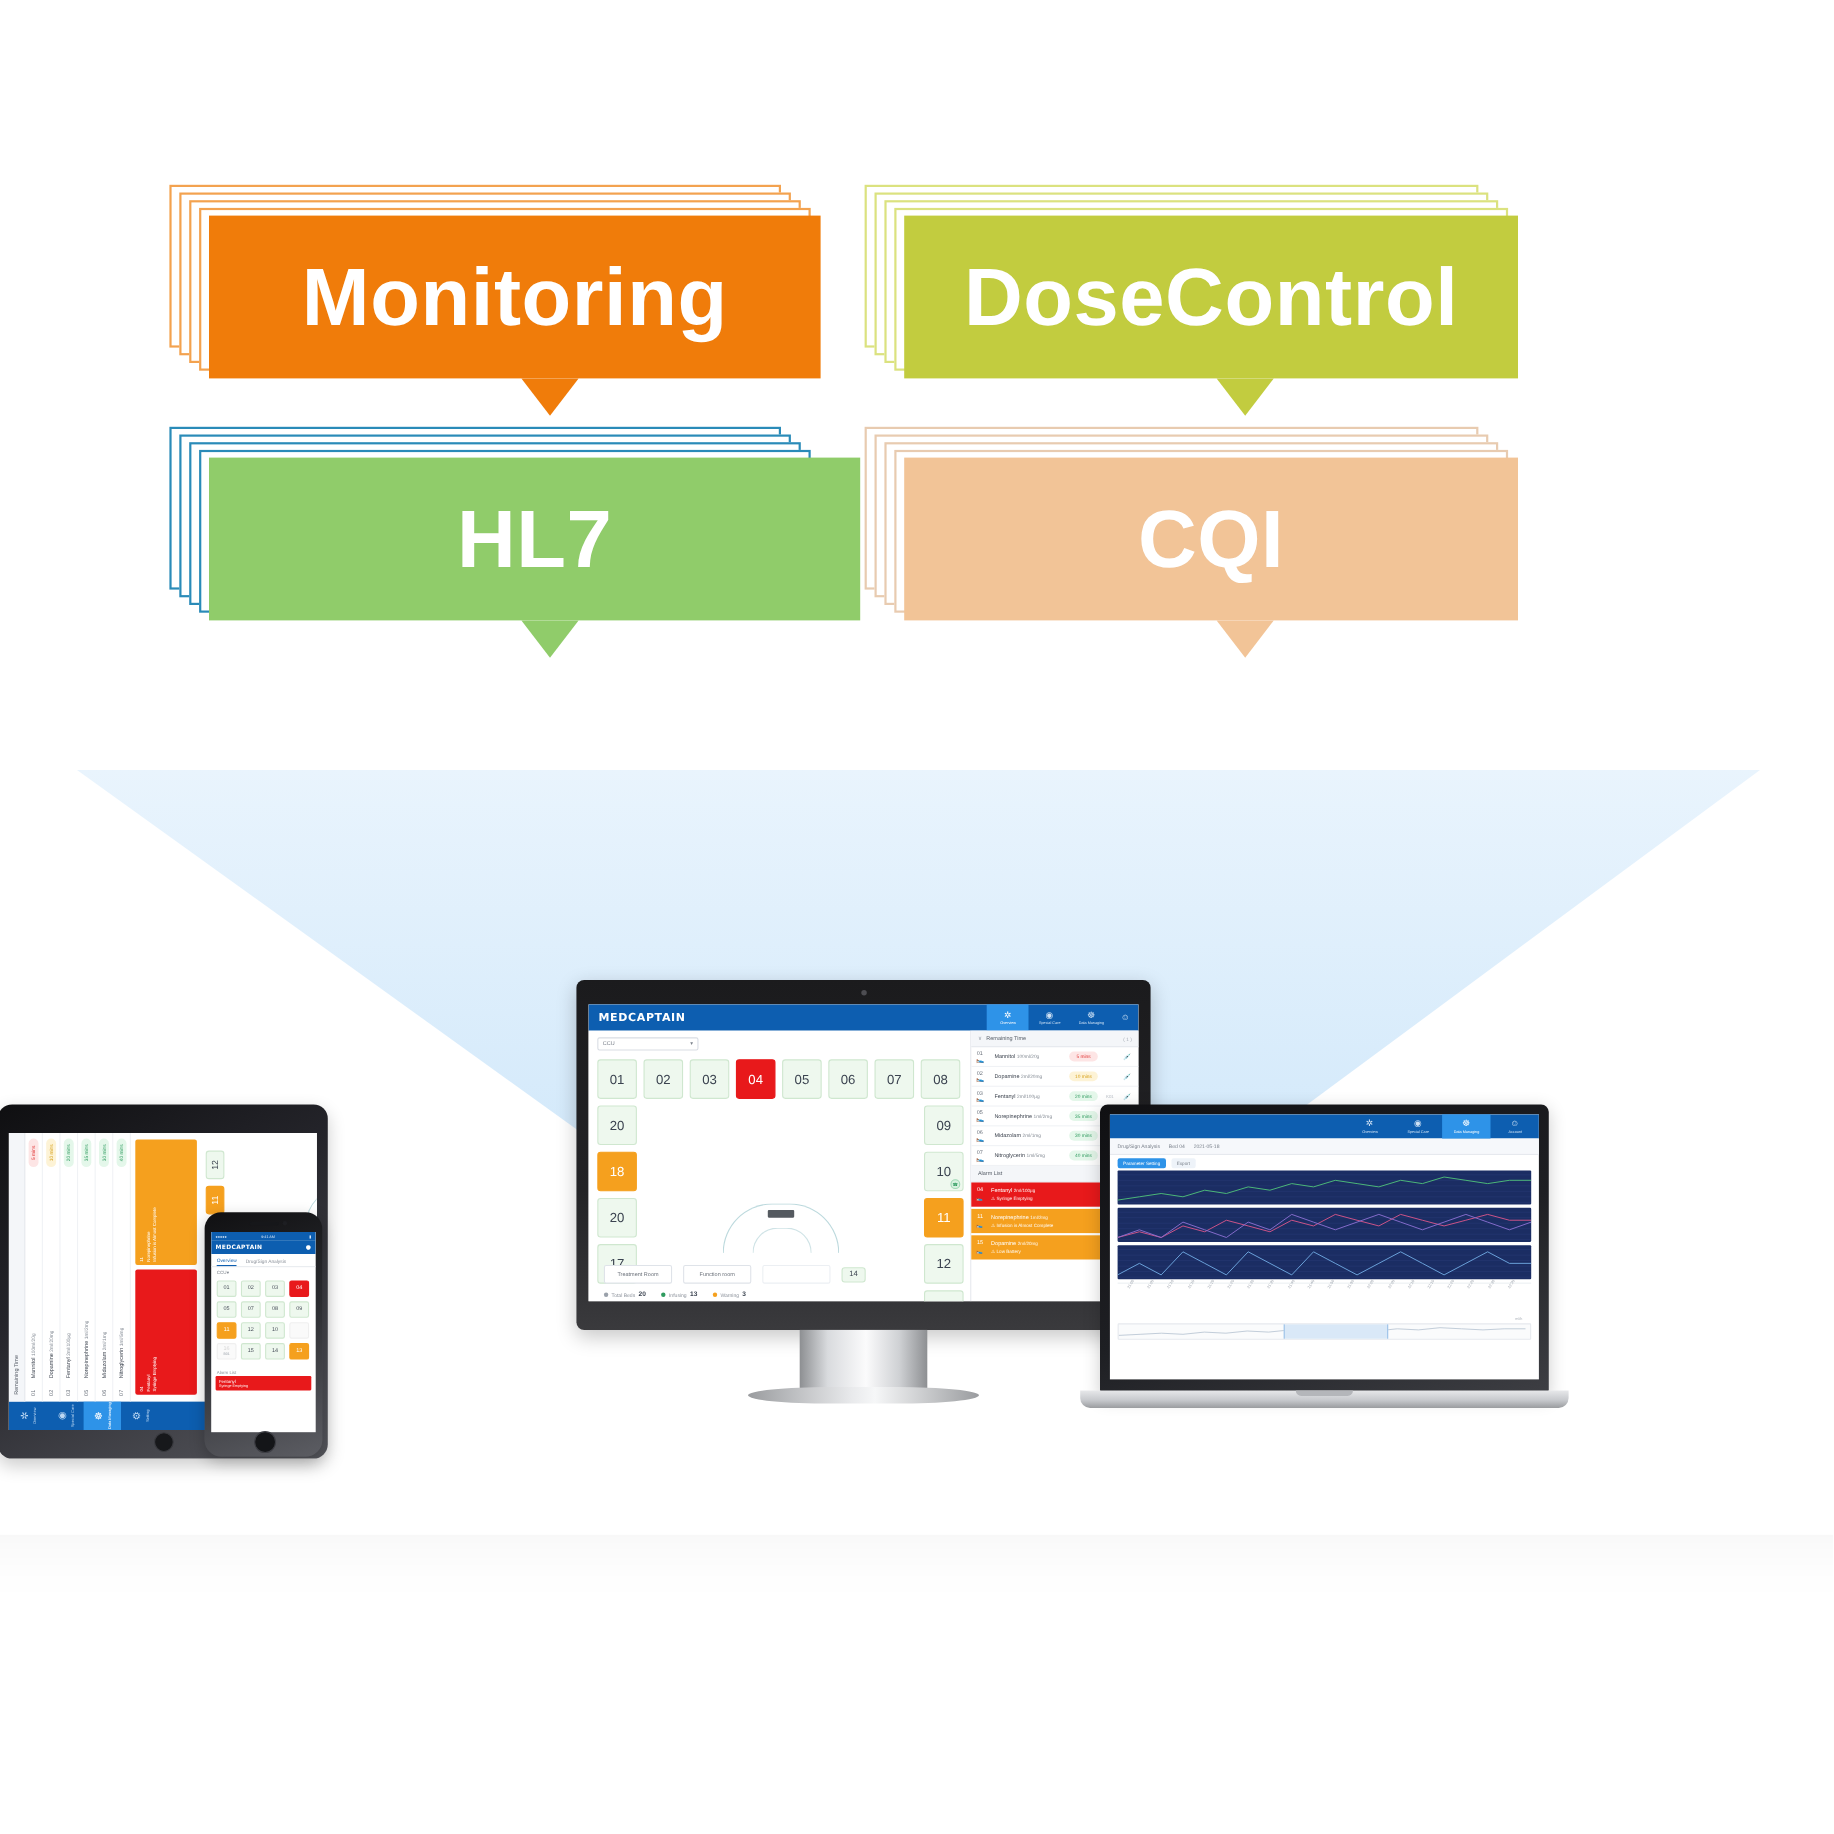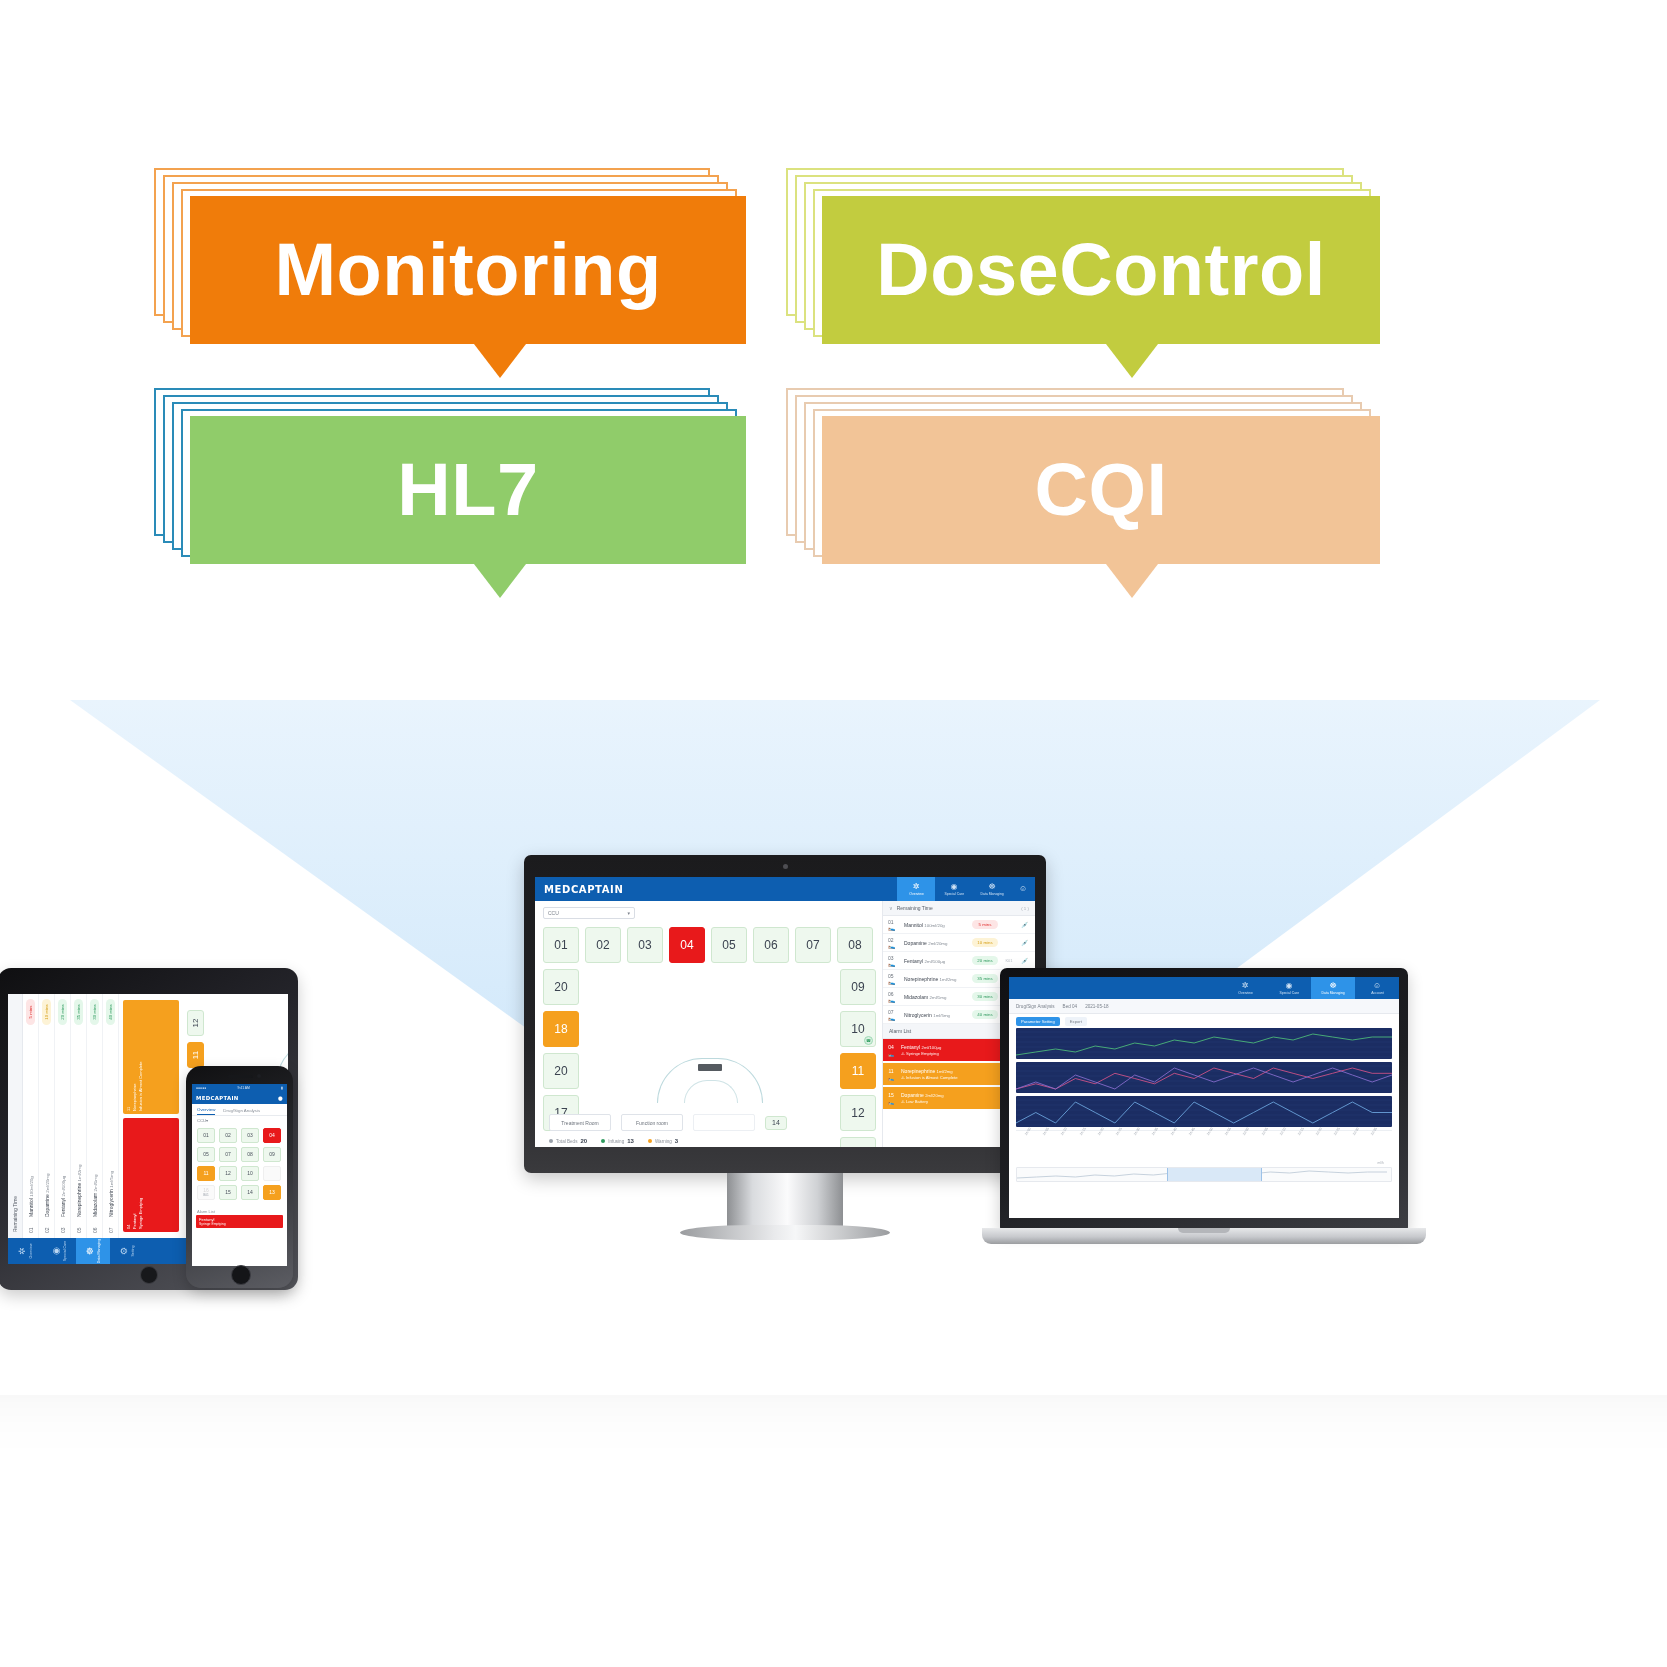--- a/index.html
+++ b/index.html
@@ -15,21 +15,21 @@
       display:flex;align-items:center;justify-content:center;
       color:#ffffff;font-weight:bold;letter-spacing:.5px;
       font-size:74px;line-height:1;text-shadow:0 0 1px rgba(0,0,0,.04);}
   .tail{position:absolute;width:0;height:0;border-left:26px solid transparent;
         border-right:26px solid transparent;}
 
   
   .beam{position:absolute;left:0;top:690px;width:1667px;height:420px;}
 
   
-  .devices{position:absolute;left:0;top:840px;width:1392px;height:560px;}
+  .devices{position:absolute;left:0;top:876px;width:1392px;height:560px;}
 
   
   #monitor{position:absolute;left:524px;top:15px;width:522px;height:318px;
      background:linear-gradient(180deg,#1b1b1d 0%,#232326 60%,#3a3a3d 100%);
      border-radius:7px;padding:22px 11px 14px 11px;box-sizing:border-box;
      box-shadow:0 6px 18px rgba(0,0,0,.22);}
   #monitor .cam{position:absolute;left:50%;top:9px;width:5px;height:5px;margin-left:-2px;
      border-radius:50%;background:#4d4d52;}
   .mon-screen{position:absolute;left:11px;top:22px;width:500px;height:270px;
      background:#ffffff;overflow:hidden;}
@@ -240,21 +240,21 @@
       <div class="card-face" style="width: 556px; height: 148px; background: rgb(240, 124, 10);">
         <div class="card-label">Monitoring</div>
       </div>
       <div class="tail" style="left: 284px; top: 148px; border-top: 34px solid rgb(240, 124, 10);"></div>
     </div>
     <div class="callout" style="left: 190px; top: 416px; width: 592px; height: 194px;">
       <div class="stack-layer" style="left: -36px; top: -28px; width: 556px; height: 148px; border: 2px solid rgb(42, 139, 184);"></div>
       <div class="stack-layer" style="left: -27px; top: -21px; width: 556px; height: 148px; border: 2px solid rgb(42, 139, 184);"></div>
       <div class="stack-layer" style="left: -18px; top: -14px; width: 556px; height: 148px; border: 2px solid rgb(42, 139, 184);"></div>
       <div class="stack-layer" style="left: -9px; top: -7px; width: 556px; height: 148px; border: 2px solid rgb(42, 139, 184);"></div>
-      <div class="card-face" style="width: 556px; height: 148px; background: rgb(144, 204, 106);">
+      <div class="card-face" style="width: 556px; height: 148px; background: rgb(144, 204, 106); padding-left: 36px;">
         <div class="card-label">HL7</div>
       </div>
       <div class="tail" style="left: 284px; top: 148px; border-top: 34px solid rgb(144, 204, 106);"></div>
     </div>
     <div class="callout" style="left: 822px; top: 416px; width: 594px; height: 194px;">
       <div class="stack-layer" style="left: -36px; top: -28px; width: 558px; height: 148px; border: 2px solid rgb(232, 203, 176);"></div>
       <div class="stack-layer" style="left: -27px; top: -21px; width: 558px; height: 148px; border: 2px solid rgb(232, 203, 176);"></div>
       <div class="stack-layer" style="left: -18px; top: -14px; width: 558px; height: 148px; border: 2px solid rgb(232, 203, 176);"></div>
       <div class="stack-layer" style="left: -9px; top: -7px; width: 558px; height: 148px; border: 2px solid rgb(232, 203, 176);"></div>
       <div class="card-face" style="width: 558px; height: 148px; background: rgb(242, 196, 151);">

